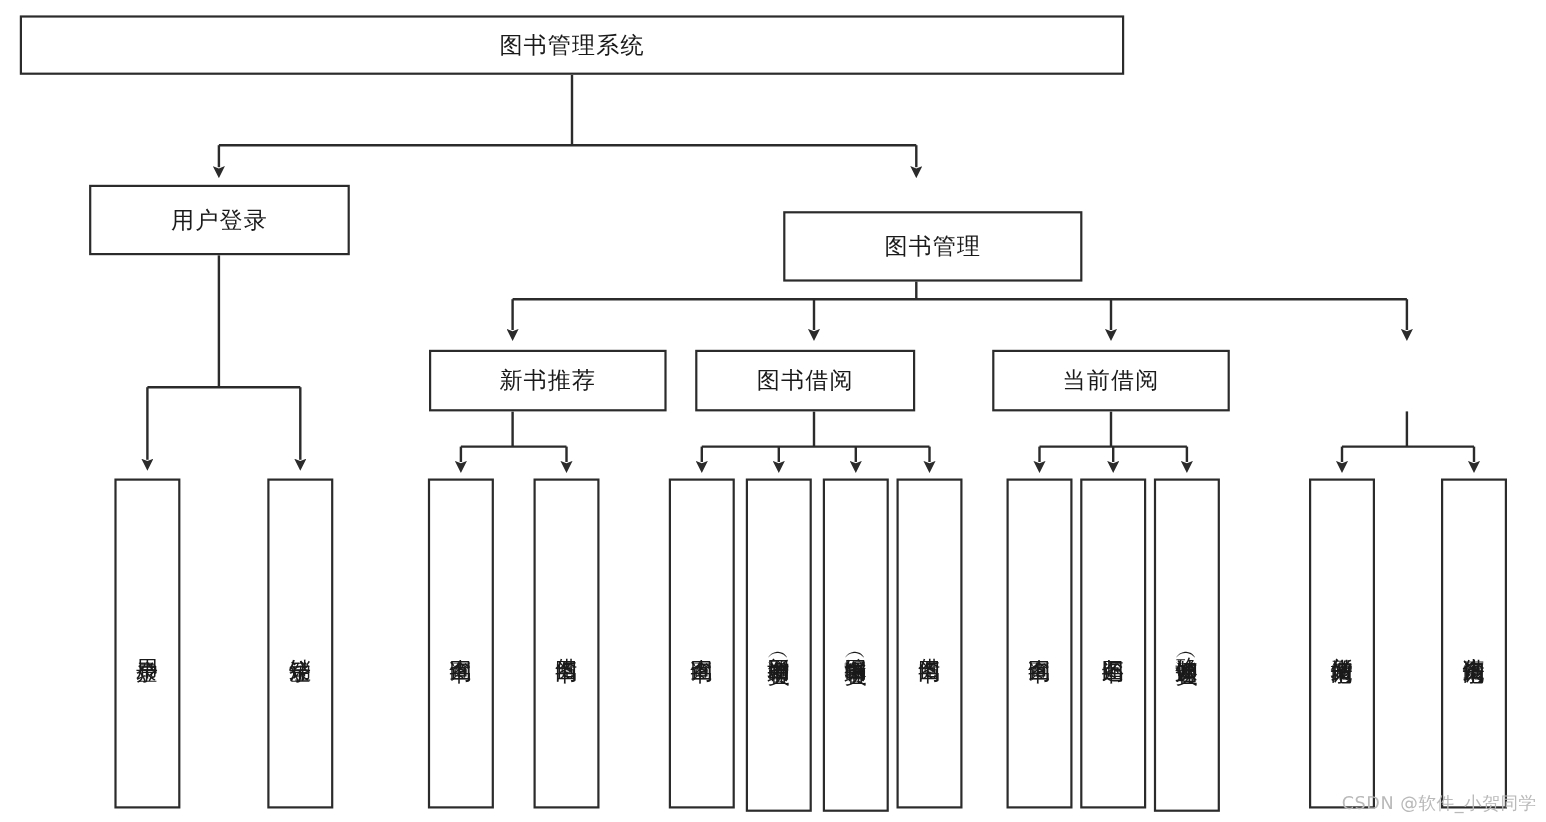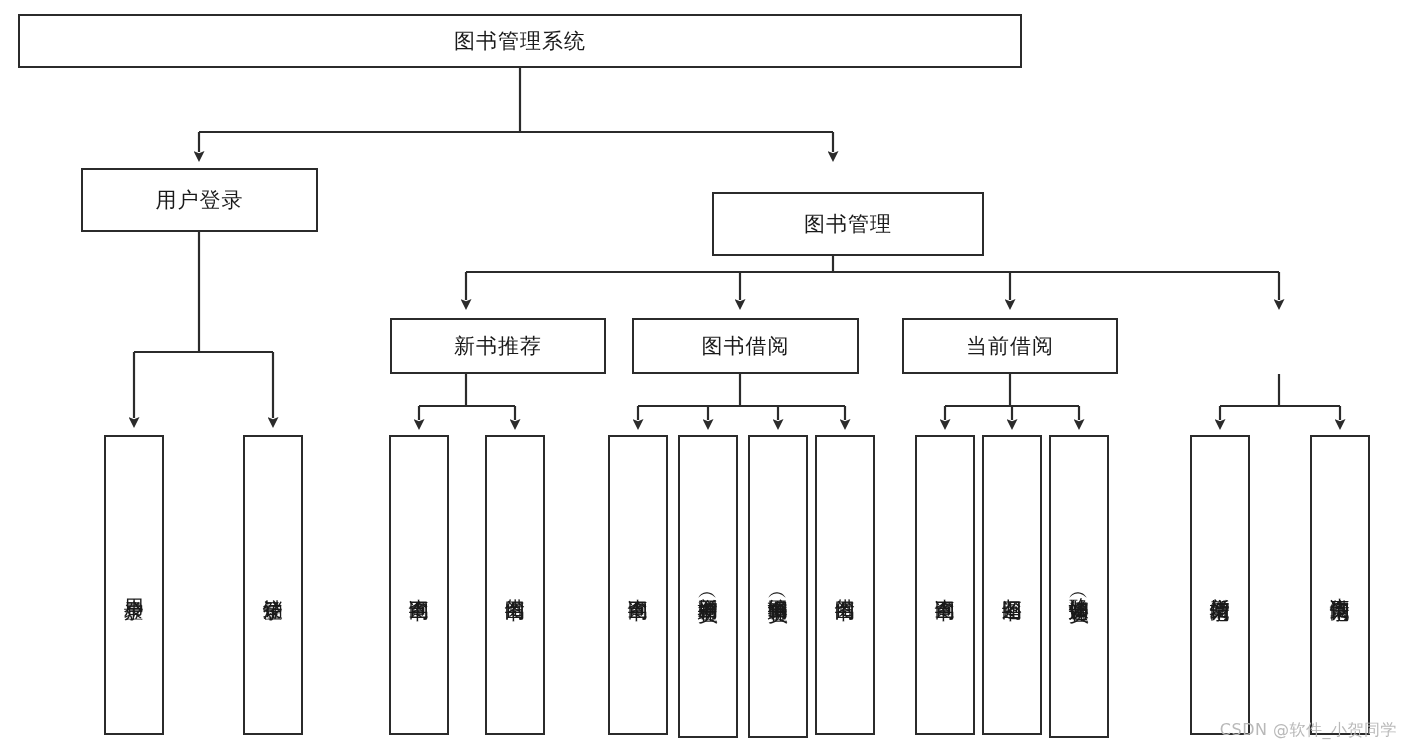--- a/index.html
+++ b/index.html
@@ -147,21 +147,21 @@
   <div class="node horiz" style="left:81px; top:168px; width:237px; height:64px;">
     <span>用户登录</span>
   </div>
   <div class="node horiz" style="left:712px; top:156px; width:272px; height:64px;margin-top:36px;">
     <span>图书管理</span>
   </div>
 
   <div class="node horiz" style="left:361px; top:318px; width:216px; height:56px;margin-left:29px;">
     <span>新书推荐</span>
   </div>
-  <div class="node horiz" style="left:632px; top:318px; width:227px; height:56px;">
+  <div class="node horiz" style="left:632px; top:318px; width:200px; height:56px;">
     <span>图书借阅</span>
   </div>
   <div class="node horiz" style="left:902px; top:318px; width:216px; height:56px;">
     <span>当前借阅</span>
   </div>
 
   <div class="node vert" style="left:104px; top:435px; width:60px; height:300px;">
     <span class="vtext">用户登录</span>
   </div>
   <div class="node vert" style="left:243px; top:435px; width:60px; height:300px;">

